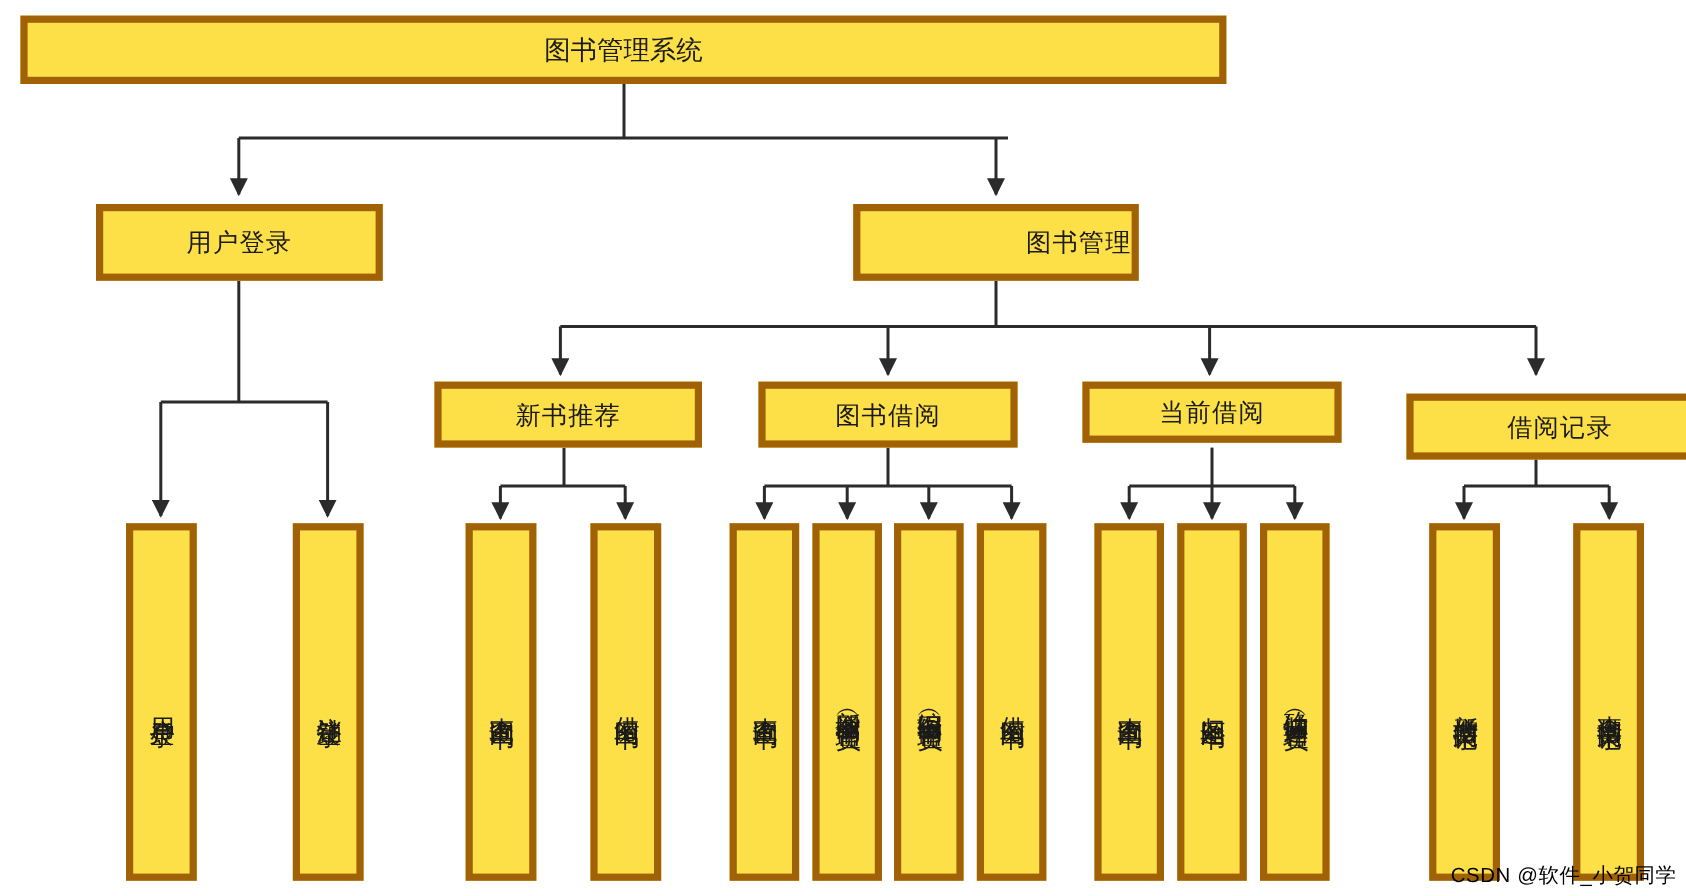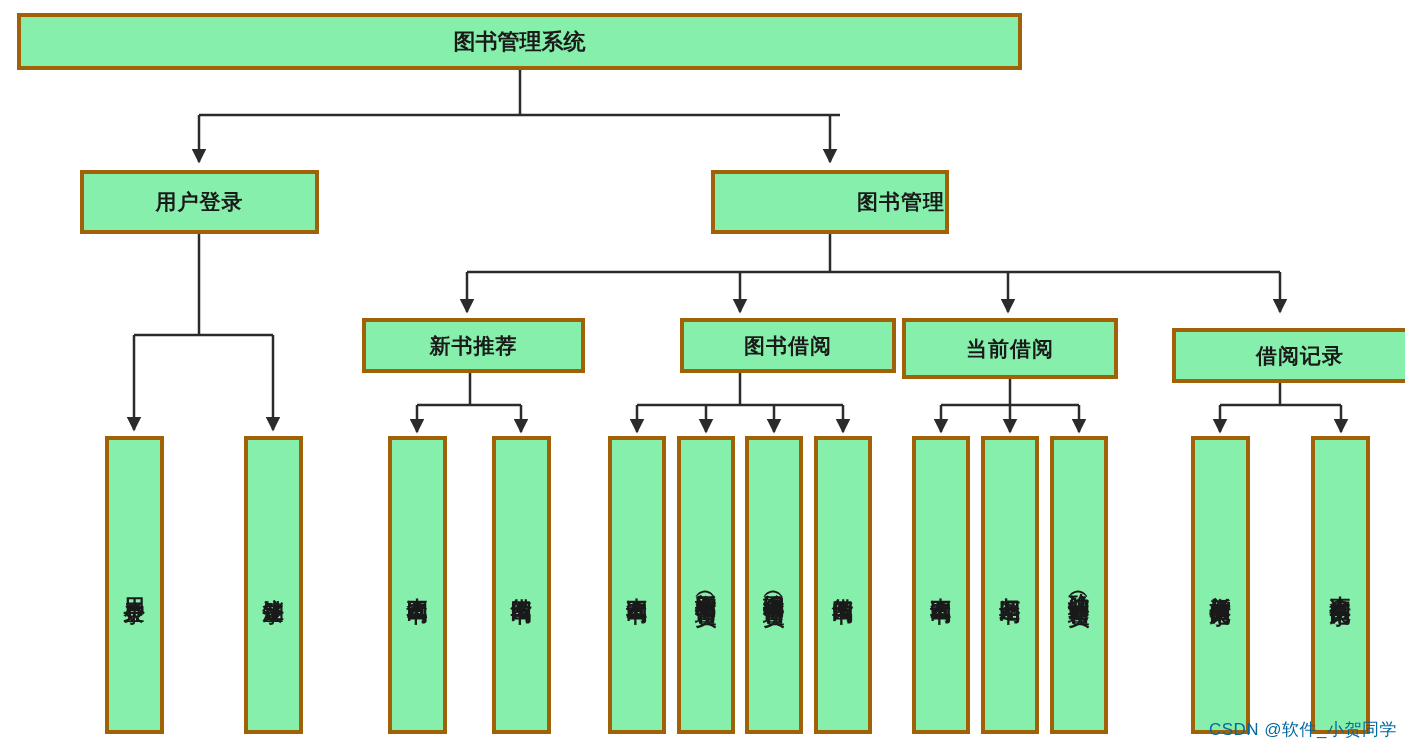--- a/index.html
+++ b/index.html
@@ -21,27 +21,26 @@
     position: absolute;
     left: 0;
     top: 0;
     width: 1405px;
     height: 747px;
     pointer-events: none;
   }
   .node {
     position: absolute;
     box-sizing: border-box;
-    border: 4px solid #a16207;
-    background: #86efac;
+    border: 6px solid #a16207;
+    background: #fde047;
     display: flex;
     align-items: center;
     justify-content: center;
     color: #1a1a1a;
-    font-weight: bold;
   }
   .node.h {
     font-size: 21px;
     letter-spacing: 1px;
   }
   .node.root {
     font-size: 22px;
   }
   .node.leaf {
     align-items: center;
@@ -55,21 +54,21 @@
     line-height: 1.22;
     letter-spacing: 2px;
     white-space: nowrap;
     color: #1a1a1a;
   }
   .watermark {
     position: absolute;
     right: 8px;
     bottom: 6px;
     font-size: 17px;
-    color: #0369a1;
+    color: #000000;
     letter-spacing: 0.5px;
     white-space: nowrap;
   }
 </style>
 </head>
 <body>
 
 <div id="canvas">
 
   <svg class="connectors" viewBox="0 0 1405 747">
@@ -129,24 +128,24 @@
   <div class="node h" style="left:80px; top:170px; width:239px; height:64px;">
     <span>用户登录</span>
   </div>
   <div class="node h" style="left:711px; top:170px; width:238px; height:64px;justify-content:flex-end;">
     <span>图书管理</span>
   </div>
 
   <div class="node h" style="left:362px; top:318px; width:223px; height:55px;">
     <span>新书推荐</span>
   </div>
-  <div class="node h" style="left:632px; top:318px; width:216px; height:55px;margin-left:48px;">
+  <div class="node h" style="left:632px; top:318px; width:216px; height:55px;">
     <span>图书借阅</span>
   </div>
-  <div class="node h" style="left:902px; top:318px; width:216px; height:61px;">
+  <div class="node h" style="left:902px; top:318px; width:216px; height:51px;">
     <span>当前借阅</span>
   </div>
   <div class="node h" style="left:1172px; top:328px; width:256px; height:55px;">
     <span>借阅记录</span>
   </div>
 
   <div class="node leaf" style="left:105px; top:436px; width:59px; height:298px;">
     <span class="vtext">用户登录</span>
   </div>
   <div class="node leaf" style="left:244px; top:436px; width:59px; height:298px;">

